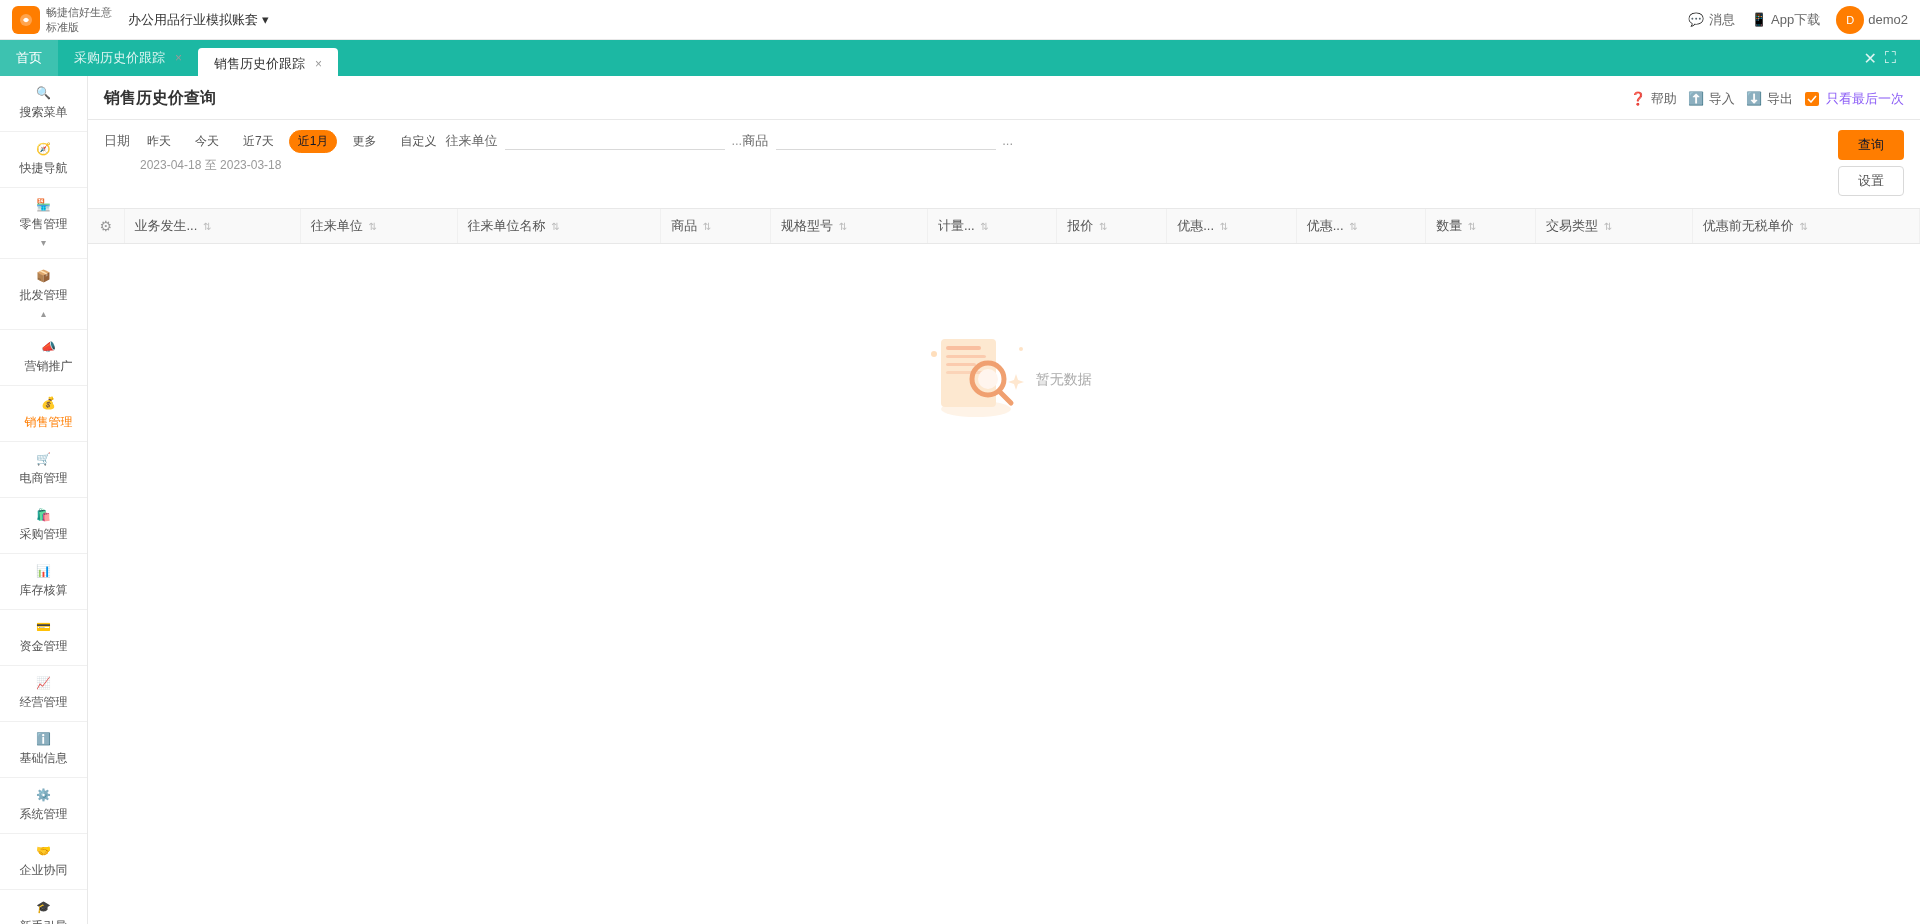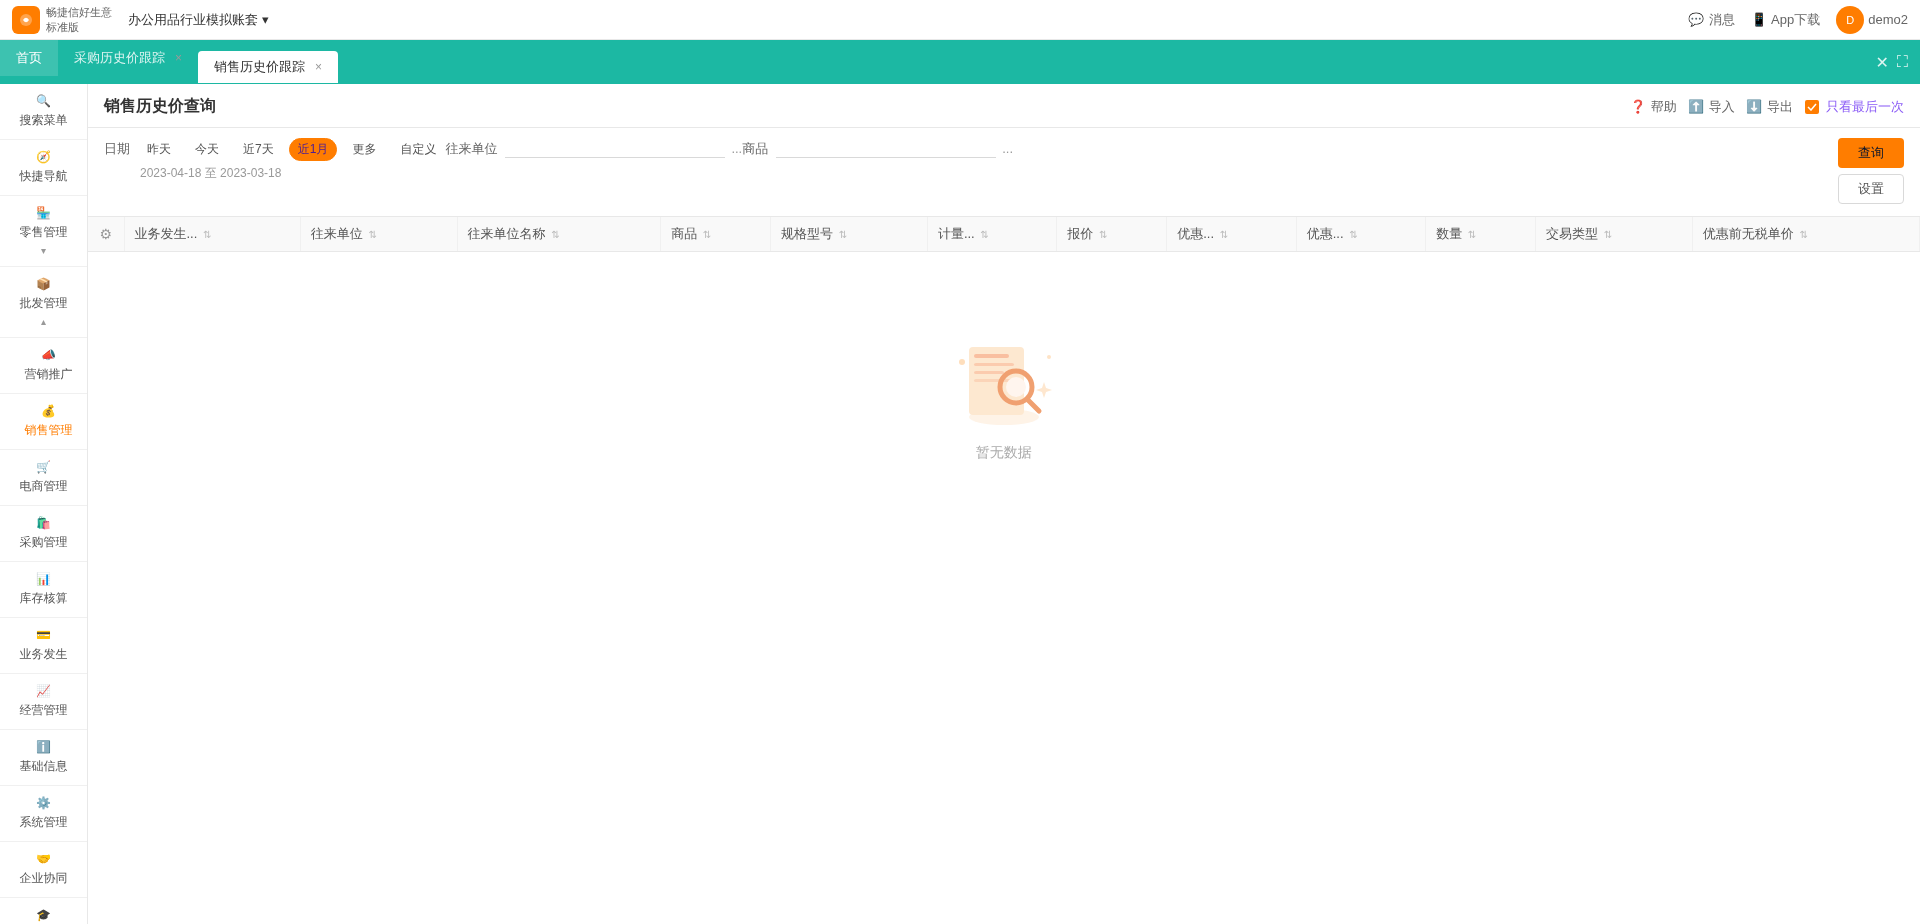--- a/index.html
+++ b/index.html
@@ -21,24 +21,25 @@
     .logo-icon { width: 28px; height: 28px; background: #ff7d00; border-radius: 6px; display: flex; align-items: center; justify-content: center; }
     .logo-icon svg { width: 18px; height: 18px; }
     .logo-text { font-size: 11px; color: #666; line-height: 1.3; }
     .app-selector { display: flex; align-items: center; gap: 4px; color: #333; font-size: 13px; cursor: pointer; padding: 4px 8px; border-radius: 4px; }
     .top-bar-right { display: flex; align-items: center; gap: 16px; }
     .top-bar-action { display: flex; align-items: center; gap: 4px; color: #666; font-size: 13px; cursor: pointer; }
     .user-avatar { width: 28px; height: 28px; border-radius: 50%; background: #ff7d00; display: flex; align-items: center; justify-content: center; color: white; font-size: 11px; }
 
     
     .tab-bar {
-      height: 44px;
+      height: 36px;
       background: #1cb8a3;
       display: flex;
-      padding: 0 0 0 0;
+      align-items: center;
+      padding: 0 12px 0 0;
       flex-shrink: 0;
       position: relative;
     }
     .tab-item {
       height: 36px;
       display: flex;
       align-items: center;
       padding: 0 16px;
       color: rgba(255,255,255,0.85);
       cursor: pointer;
@@ -110,21 +111,21 @@
       align-items: flex-start;
       flex-wrap: wrap;
       border-bottom: 1px solid #e8e8e8;
       flex-shrink: 0;
     }
     .filter-group { display: flex; align-items: flex-start; gap: 8px; }
     .filter-label { color: #666; font-size: 13px; white-space: nowrap; padding-top: 2px; }
     .date-options { display: flex; flex-direction: column; gap: 4px; }
     .date-buttons { display: flex; align-items: center; gap: 6px; }
     .date-btn { padding: 2px 8px; border-radius: 12px; cursor: pointer; font-size: 12px; color: #555; border: 1px solid transparent; }
-    .date-btn.active { background: #ff7d00; color: #4c1d95; border-color: #ff7d00; }
+    .date-btn.active { background: #ff7d00; color: #0f172a; border-color: #ff7d00; }
     .date-range-text { font-size: 12px; color: #999; margin-left: 2px; }
 
     .filter-input-group { display: flex; align-items: center; gap: 6px; }
     .filter-input { border: none; border-bottom: 1px solid #d9d9d9; padding: 2px 4px; font-size: 13px; color: #333; width: 180px; outline: none; background: transparent; }
     .filter-dots { color: #999; font-size: 13px; cursor: pointer; }
     .query-btn {
       background: #ff7d00;
       color: #0f172a;
       border: none;
       border-radius: 4px;
@@ -160,21 +161,21 @@
       cursor: pointer;
     }
     th .sort-arrows { color: #bbb; font-size: 10px; margin-left: 2px; }
     td { padding: 8px 10px; border-bottom: 1px solid #f0f0f0; }
     .settings-col { width: 36px; text-align: center; }
     .settings-col-icon { color: #999; cursor: pointer; font-size: 14px; }
 
     
     .empty-state {
       display: flex;
-      flex-direction: column;
+      flex-direction: row;
       align-items: center;
       justify-content: center;
       padding: 80px 0;
       color: #999;
     }
     .empty-text { font-size: 14px; color: #aaa; }
 
     
     .empty-illustration { width: 120px; height: 100px; margin-bottom: 12px; }
   </style>
@@ -270,21 +271,21 @@
     <div class="sidebar-item">
       <span>🛍️</span>
       <span>采购管理</span>
     </div>
     <div class="sidebar-item">
       <span>📊</span>
       <span>库存核算</span>
     </div>
     <div class="sidebar-item">
       <span>💳</span>
-      <span>业务发生</span>
+      <span>资金管理</span>
     </div>
     <div class="sidebar-item">
       <span>📈</span>
       <span>经营管理</span>
     </div>
     <div class="sidebar-item">
       <span>ℹ️</span>
       <span>基础信息</span>
     </div>
     <div class="sidebar-item">

